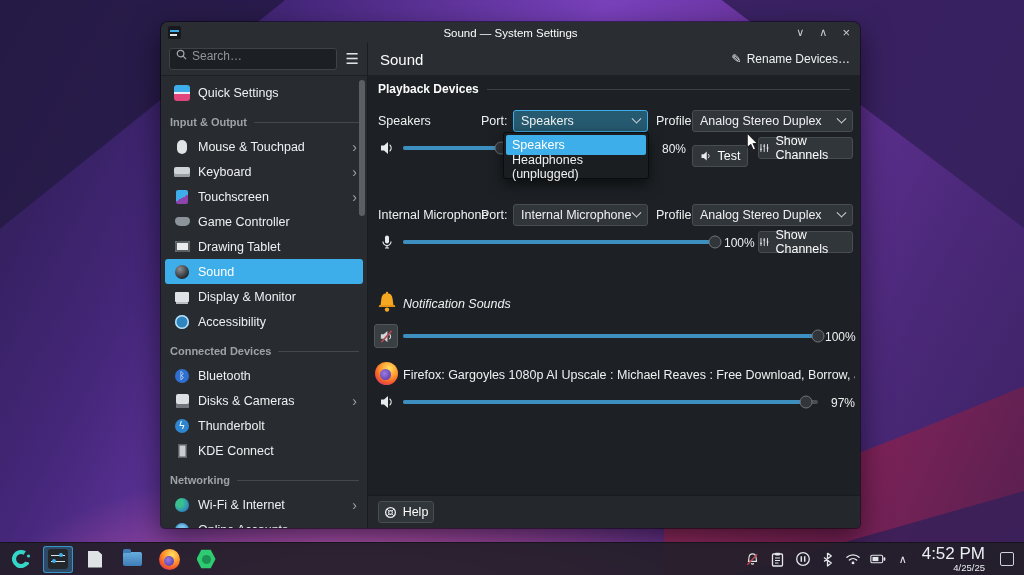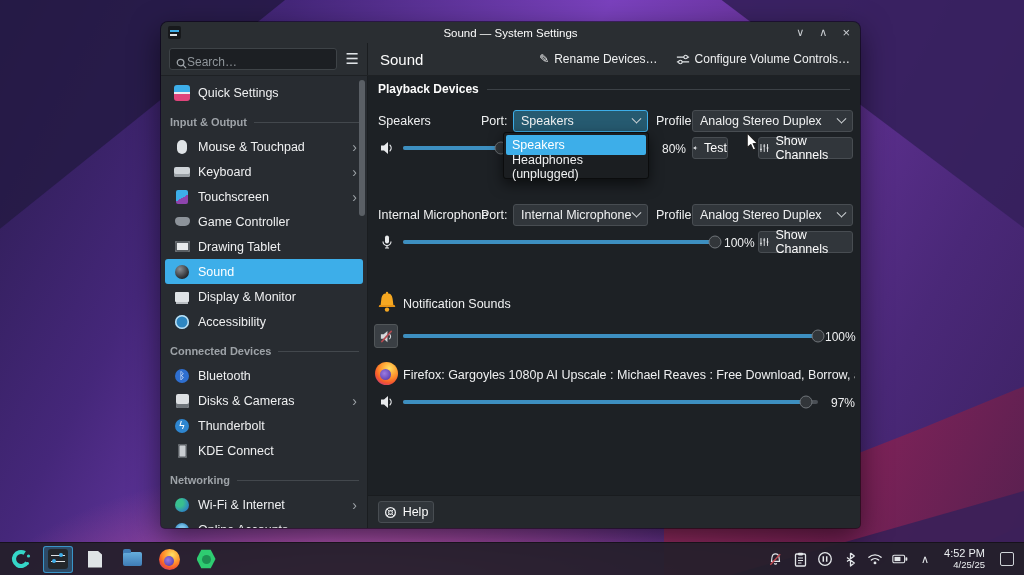--- a/index.html
+++ b/index.html
@@ -29,21 +29,21 @@
   .tb-icon { width:13px; height:13px; margin-left:7px; border-radius:2px; background:#17191c; position:relative; }
   .tb-icon::before { content:""; position:absolute; left:2px; right:2px; top:4px; height:1.6px; background:#3daee9; }
   .tb-icon::after { content:""; position:absolute; left:2px; right:4px; top:8px; height:1.6px; background:#dfe3e6; }
   .tb-title { position:absolute; left:0; right:0; text-align:center; }
   .tb-btns { margin-left:auto; display:flex; gap:15px; padding-right:10px; z-index:2; color:#c9cdd1; font-size:11px; }
   .tb-btns span { cursor:default; line-height:21px; }
 
   .headerrow { position:absolute; left:0; top:21px; right:0; height:33px; background:#2a2e32; border-bottom:1px solid #1e2124; display:flex; }
   .hdr-left { width:207px; display:flex; align-items:center; border-right:1px solid #1a1d20; }
   .searchbox { margin-left:8px; width:168px; height:22px; background:#1c1f23; border:1px solid #3e4347; border-radius:3px;
-    display:flex; align-items:flex-end; padding:0 6px; }
+    display:flex; align-items:flex-start; padding:0 6px; gap:5px; }
   .searchbox input { background:transparent; border:none; outline:none; color:#eff0f1; font-size:12px; width:120px; font-family:inherit; }
   .searchbox input::placeholder { color:#9096"9b"; color:#8f959a; }
   .hamburger { margin-left:auto; margin-right:8px; color:#dfe3e6; font-size:15px; cursor:default; }
   .hdr-right { flex:1; display:flex; align-items:center; color:#fcfcfc; }
   .page-title { font-size:15px; margin-left:12px; }
   .hdr-actions { margin-left:auto; display:flex; gap:18px; padding-right:10px; font-size:12px; color:#eff0f1; }
   .hdr-action { display:flex; align-items:center; gap:5px; cursor:default; }
 
   
   .sidebar { position:absolute; left:0; top:54px; bottom:0; width:207px; background:#282c31; border-right:1px solid #1a1d20; overflow:hidden; padding-top:4px; }
@@ -121,21 +121,21 @@
   .ic-hex::after { content:""; position:absolute; left:5px; top:5.5px; width:9px; height:9px; border-radius:50%; background:#1d9053; }
   .ic-ff { width:21px; height:21px; border-radius:50%;
     background:radial-gradient(circle at 62% 28%, #ffe066 0%, #ffb13d 26%, #ff8a2a 46%, #f4582c 66%, #cc3d7a 84%, #8a2f96 100%); position:relative; }
   .ic-ff::after { content:""; position:absolute; left:5px; top:7px; width:10px; height:10px; border-radius:50%; background:radial-gradient(circle at 40% 40%, #9b7be0, #5b3fb0 80%); }
   .ic-settingsapp { width:20px; height:20px; background:#23272b; border-radius:3px; position:relative; }
   .ic-settingsapp::before { content:""; position:absolute; left:3px; right:3px; top:5.5px; height:1.8px; background:#dfe3e6; box-shadow:0 6px 0 #dfe3e6; }
   .ic-settingsapp::after { content:""; position:absolute; left:11px; top:4px; width:4px; height:4px; border-radius:50%; background:#3daee9; box-shadow:-7px 6px 0 #3daee9; }
   .tray { margin-left:auto; display:flex; align-items:center; gap:9px; padding-right:4px; height:100%; color:#e4e7ea; }
   .tray-ic { width:16px; height:16px; display:flex; align-items:center; justify-content:center; }
   .clock { text-align:right; color:#eceff1; line-height:1.15; margin:0 4px 0 2px; }
-  .clock .t { font-size:11px; } .clock .d { font-size:9.5px; }
+  .clock .t { font-size:17px; } .clock .d { font-size:9.5px; }
   .showdesk { width:14px; height:14px; border:1.5px solid #cfd4d8; border-radius:2px; margin:0 6px 0 2px; }
   svg { display:block; }
 </style>
 </head>
 <body>
 
 <div class="desktop">
   <div class="wp-shape wp-tl"></div>
   <div class="wp-shape wp-tr"></div>
   <div class="wp-shape wp-br"></div>
@@ -165,28 +165,20 @@
       </div>
       <div class="hamburger">☰</div>
     </div>
     <div class="hdr-right">
       <div class="page-title">Sound</div>
       <div class="hdr-actions">
         <div class="hdr-action">
           <span style="font-size:12px;">✎</span>
           <span>Rename Devices…</span>
         </div>
-        <div class="hdr-action">
-          <svg width="14" height="13" viewBox="0 0 16 14">
-            <path d="M1 4.2h14M1 9.8h14" stroke="#e4e7ea" stroke-width="1.4"></path>
-            <circle cx="11" cy="4.2" r="2" fill="#2a2e32" stroke="#e4e7ea" stroke-width="1.3"></circle>
-            <circle cx="5" cy="9.8" r="2" fill="#2a2e32" stroke="#e4e7ea" stroke-width="1.3"></circle>
-          </svg>
-          <span>Configure Volume Controls…</span>
-        </div>
       </div>
     </div>
   </div>
 
   <nav class="sidebar">
       <div class="sb-item">
         <span class="sb-icon si-quick-settings"></span>
         <span class="sb-label">Quick Settings</span>
       </div>
       <div class="sb-section">
@@ -288,21 +280,21 @@
       <svg width="16" height="16" viewBox="0 0 16 16">
           <path d="M2 5.5h3L9 2v12l-4-3.5H2z" fill="#e8eaec"></path>
           <path d="M11 5.2a4 4 0 0 1 0 5.6" stroke="#e8eaec" fill="none" stroke-width="1.2" stroke-linecap="round"></path>
         </svg>
     </span>
     <div class="slider" style="left:35px; top:70px; width:245px;">
       <div class="fill" style="width: 40%;"></div>
       <div class="handle" style="left: 40%;"></div>
     </div>
     <span class="pct" style="left:294px; top:66px;">80%</span>
-    <div class="btn" style="left:324px; top:61px; width:36px;align-items:center;">
+    <div class="btn" style="left:324px; top:69px; width:56px;align-items:center;">
       <svg width="12" height="12" viewBox="0 0 16 16">
           <path d="M2 5.5h3L9 2v12l-4-3.5H2z" fill="#e8eaec"></path>
           <path d="M11 5.2a4 4 0 0 1 0 5.6" stroke="#e8eaec" fill="none" stroke-width="1.2"></path>
         </svg>
       <span>Test</span>
     </div>
     <div class="btn" style="left:390px; top:61px; width:95px;">
       <svg width="12" height="12" viewBox="0 0 16 16" stroke="#e8eaec" stroke-width="1.4">
           <path d="M3 2v12M8 2v12M13 2v12"></path>
           <path d="M1.5 10h3M6.5 5h3M11.5 8h3"></path>
@@ -344,21 +336,21 @@
 
 
     <span class="bell-ic" style="left:8px; top:215px;">
       <svg width="22" height="24" viewBox="0 0 22 24">
         <path d="M11 2.2c-4.2 0-5.4 3-5.7 6.2L4.6 14H17.4l-.7-5.6C16.4 5.2 15.2 2.2 11 2.2z" fill="#f6a821"></path>
         <path d="M3.4 14h15.2l.7 2H2.7z" fill="#e79417"></path>
         <circle cx="11" cy="18.6" r="2.2" fill="#f6a821"></circle>
         <rect x="9.8" y="0.8" width="2.4" height="2.4" rx="1.2" fill="#f6a821"></rect>
       </svg>
     </span>
-    <span class="lbl abs" style="left:35px; top:221px;">Notification Sounds</span>
+    <span class="lbl abs" style="left:35px; top:221px;font-style:italic;">Notification Sounds</span>
     <div class="mutebtn" style="left:6px; top:248px;">
       <svg width="15" height="15" viewBox="0 0 16 16">
         <path d="M2 5.5h3L9 2v12l-4-3.5H2z" fill="#d4d7da"></path>
         <path d="M11 5.2a4 4 0 0 1 0 5.6" stroke="#d4d7da" fill="none" stroke-width="1.1"></path>
         <path d="M2.5 14L13.5 2" stroke="#b4494f" stroke-width="1.6"></path>
       </svg>
     </div>
     <div class="slider" style="left:35px; top:258px; width:415px;">
       <div class="fill" style="width: 100%;"></div>
       <div class="handle" style="left: 100%;"></div>

